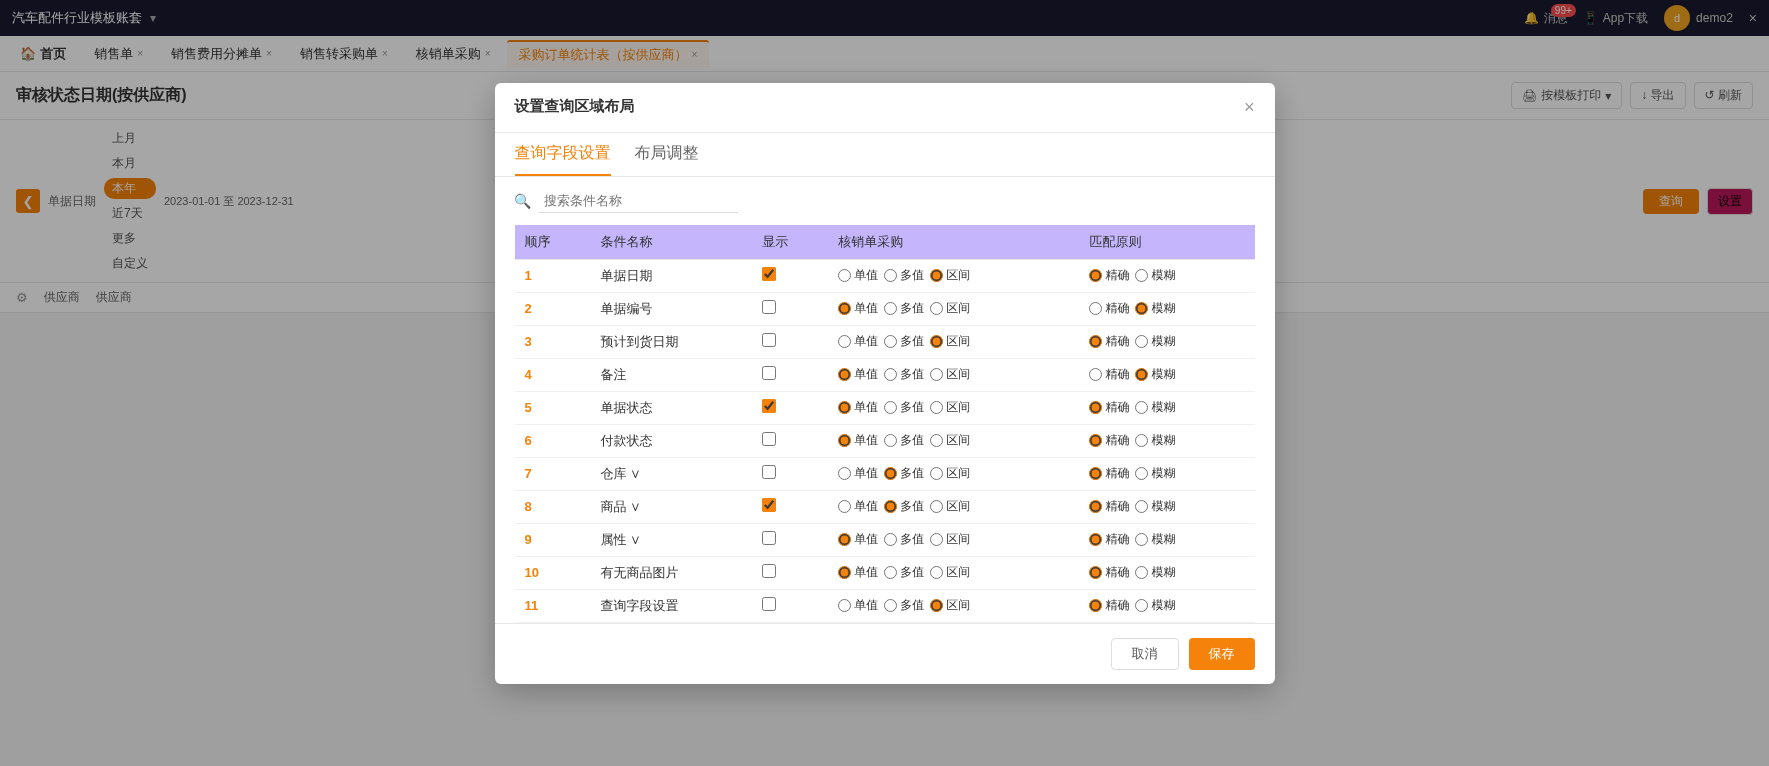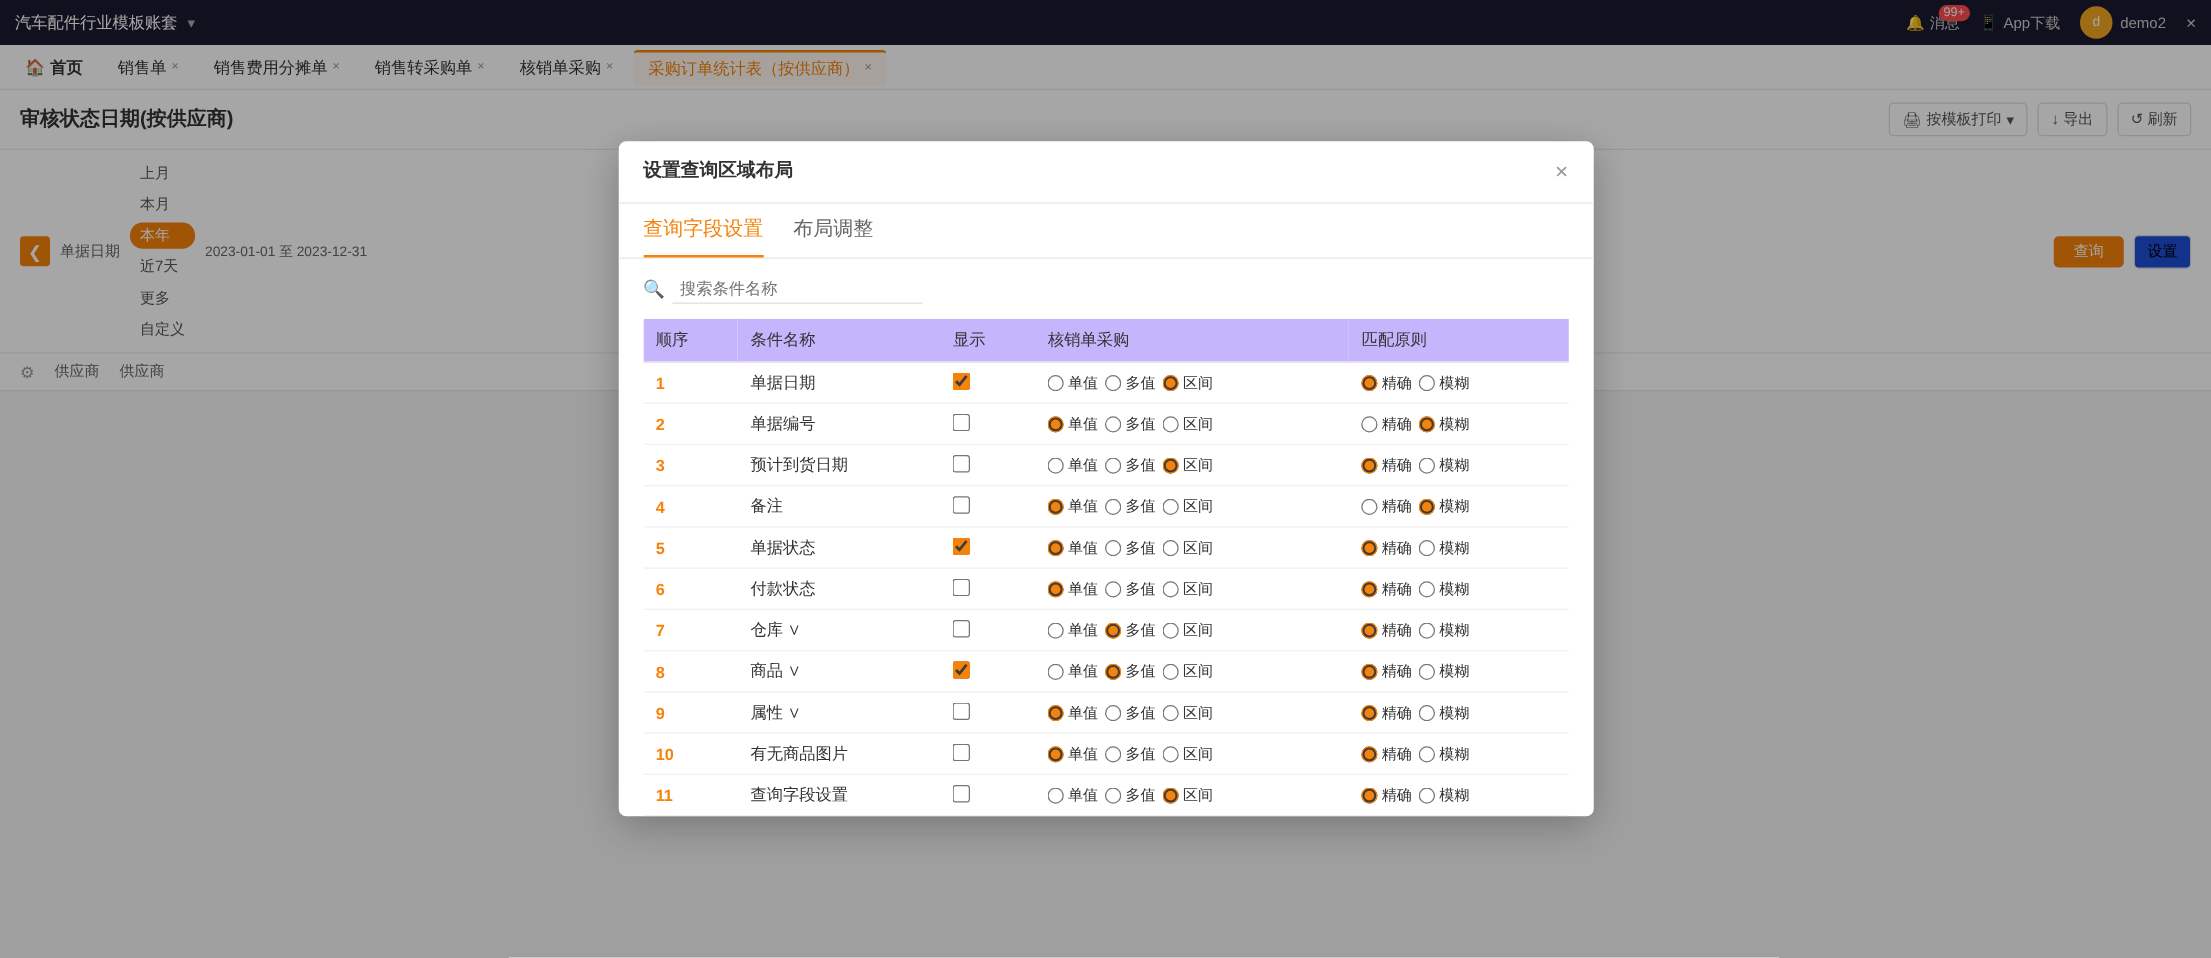--- a/index.html
+++ b/index.html
@@ -93,21 +93,21 @@
       border-bottom: 1px solid #e8e8e8;
       font-size: 12px;
     }
     .filter-toggle { width: 24px; height: 24px; background: #f5820a; color: white; border: none; border-radius: 3px; cursor: pointer; display: flex; align-items: center; justify-content: center; }
     .date-label { color: #666; }
     .date-options { display: flex; gap: 4px; flex-direction: column; }
     .date-opt { padding: 2px 8px; border-radius: 3px; cursor: pointer; color: #555; }
     .date-opt.active { background: #f5820a; color: white; border-radius: 10px; }
     .date-range { color: #666; font-size: 11px; }
     .btn-query { background: #f5820a; color: white; border: none; padding: 4px 16px; border-radius: 4px; cursor: pointer; font-size: 12px; margin-left: auto; }
-    .btn-settings { border: 1px solid #ddd; background: #1d4ed8; padding: 4px 10px; border-radius: 4px; cursor: pointer; font-size: 12px; }
+    .btn-settings { border: 1px solid #ddd; background: #be185d; padding: 4px 10px; border-radius: 4px; cursor: pointer; font-size: 12px; }
 
     
     .table-header-bar {
       background: #fff;
       padding: 6px 16px;
       display: flex;
       align-items: center;
       gap: 16px;
       border-bottom: 1px solid #e8e8e8;
     }
@@ -574,16 +574,20 @@
                   <div class="radio-group">
                     <label><input type="radio" name="rule_10" value="精确" checked="" style="">精确</label>
                     <label><input type="radio" name="rule_10" value="模糊" style="">模糊</label>
                   </div>
                 </td>
               </tr>
             </tbody>
         </table>
       </div>
 
+      <div class="dialog-footer">
+        <button class="btn-cancel">取消</button>
+        <button class="btn-save">保存</button>
+      </div>
     </div>
   </div>
 
 </div>
 
 </body></html>

